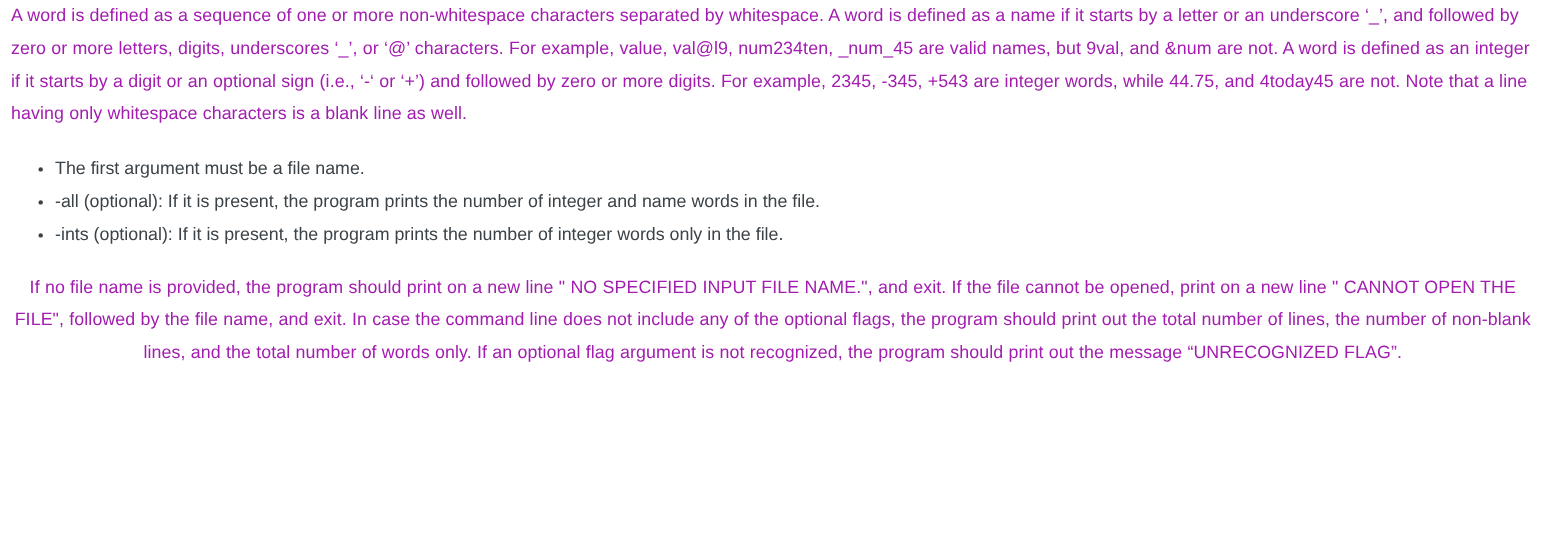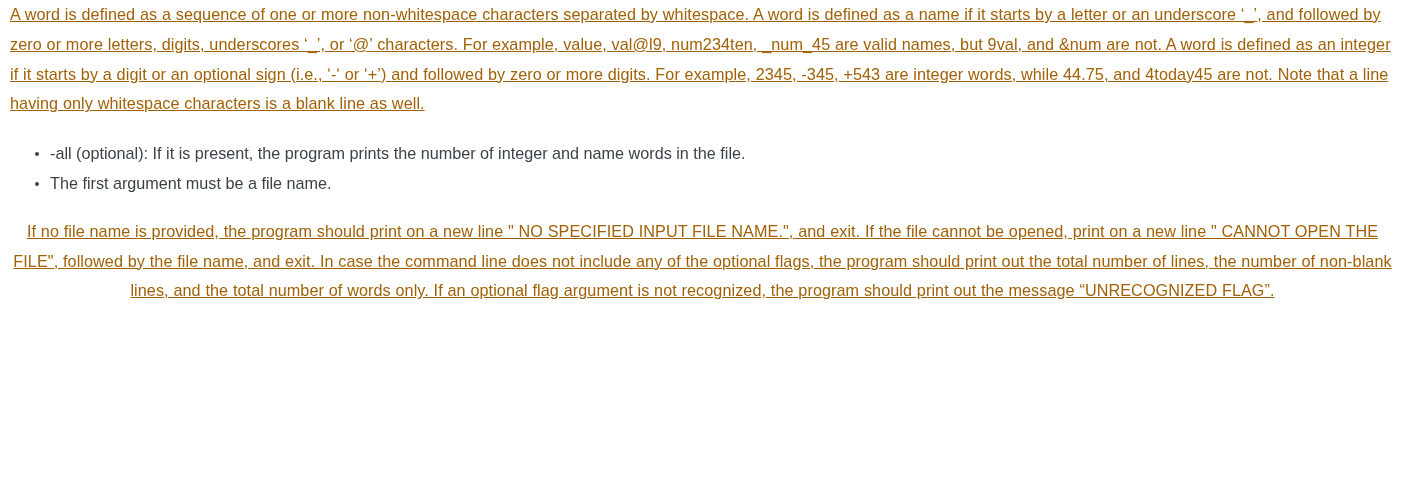--- a/index.html
+++ b/index.html
@@ -16,24 +16,23 @@
   }
   .doc {
     padding: 0 10px 0 10px;
     box-sizing: border-box;
     width: 1405px;
   }
   p.para {
     margin: 0;
     font-size: 16.2px;
     line-height: 29.8px;
-    color: #a16207;
+    color: #a21caf;
     letter-spacing: 0.005em;
     word-spacing: 0.01em;
-    text-decoration: underline;
   }
   p.para + p.para {
     margin-top: 20px;
   }
   ul.flag-list {
     margin: 20px 0 18px 0;
     padding: 0 0 0 28px;
     list-style: none;
   }
   ul.flag-list li {
@@ -59,19 +58,20 @@
 </style>
 </head>
 <body>
 
 <div class="doc">
 
   <p class="para">A word is defined as a sequence of one or more non-whitespace characters separated by whitespace. A word is defined as a name if it starts by a letter or an underscore ‘_’, and followed by zero or more letters, digits, underscores ‘_’, or ‘@’ characters. For example, value, val@l9, num234ten, _num_45 are valid names, but 9val, and &amp;num are not. A word is defined as an integer if it starts by a digit or an optional sign (i.e., ‘-‘ or ‘+’) and followed by zero or more digits. For example, 2345, -345, +543 are integer words, while 44.75, and 4today45 are not. Note that a line having only whitespace characters is a blank line as well.</p>
 
 
   <ul class="flag-list">
+    <li>The first argument must be a file name.</li>
     <li>-all (optional): If it is present, the program prints the number of integer and name words in the file.</li>
-    <li>The first argument must be a file name.</li>
+    <li>-ints (optional): If it is present, the program prints the number of integer words only in the file.</li>
   </ul>
 
   <p class="para para-block-3">If no file name is provided, the program should print on a new line " NO SPECIFIED INPUT FILE NAME.", and exit. If the file cannot be opened, print on a new line " CANNOT OPEN THE FILE", followed by the file name, and exit. In case the command line does not include any of the optional flags, the program should print out the total number of lines, the number of non-blank lines, and the total number of words only. If an optional flag argument is not recognized, the program should print out the message “UNRECOGNIZED FLAG”.</p>
 
 </div>
 
 </body></html>

